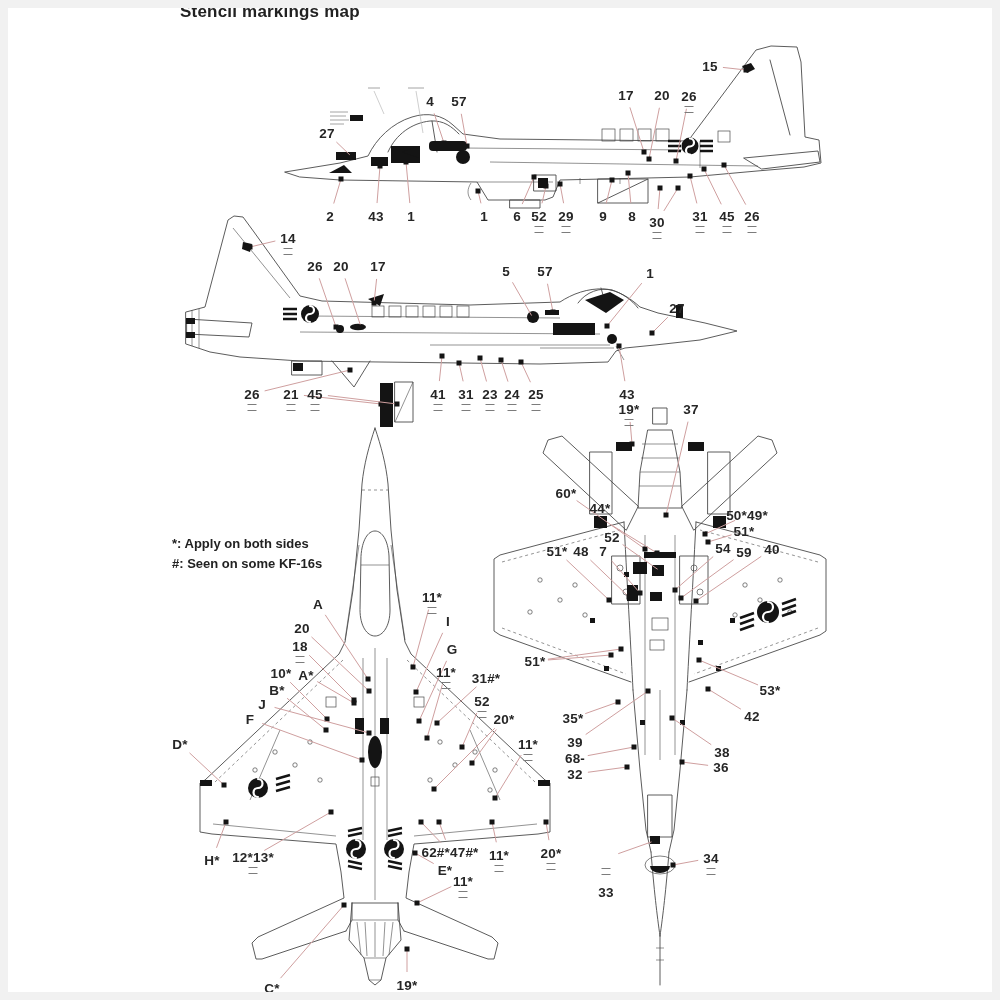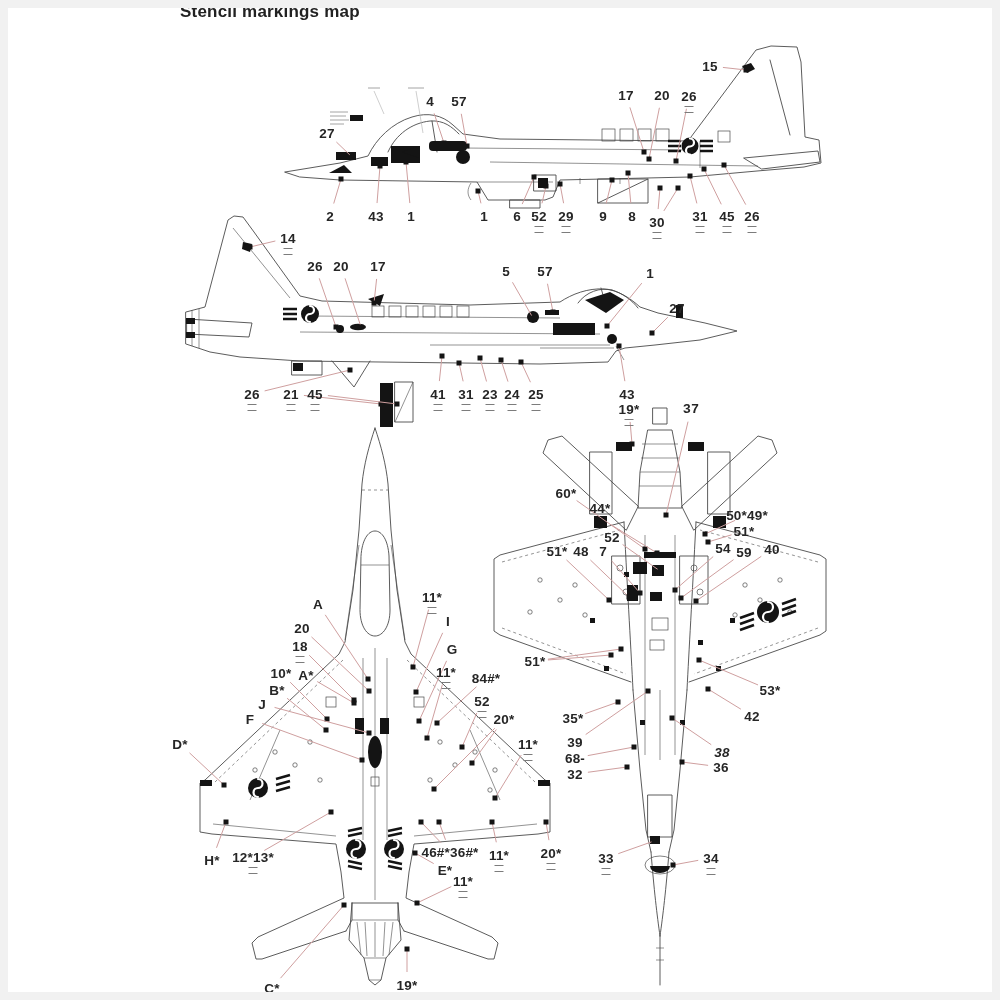--- a/index.html
+++ b/index.html
@@ -26,20 +26,24 @@
         color:var(--label);white-space:nowrap;letter-spacing:.2px;z-index:3;}
   #labels .glyph{position:absolute;width:9px;height:5px;transform:translate(-50%,0);
         border-top:1.6px solid #7c7c7c;border-bottom:1.6px solid #7c7c7c;z-index:3;}
 </style>
 </head>
 <body>
 
 <div id="page">
   <div class="frame"></div>
   <div id="title">Stencil markings map</div>
+  <div id="notes">
+    <div>*: Apply on both sides</div>
+    <div>#: Seen on some KF-16s</div>
+  </div>
 
   <svg id="art" width="1000" height="1000" viewBox="0 0 1000 1000">
 
     <g>
       <path class="ol" d="M285,172 L340,163 368,156 C376,139 392,123 412,117 C428,112 442,115 453,125 L463,134 500,139 688,141 756,50 771,46 797,47 801,62 805,137 819,140 821,163 804,167 757,171 690,177 560,180 553,197 545,200 488,200 477,182 340,180 300,177 Z"></path>
       <path class="ol" d="M388,152 C396,134 412,123 430,121 C444,120 452,127 459,134 M432,121 L437,152"></path>
       <path class="thin" d="M463,148 L688,150 M490,162 L758,166 M700,141 L700,168 M580,178 L580,184 M620,178 L620,184"></path>
       <path class="ol" d="M744,158 L818,151 820,162 762,169 Z"></path>
       <path class="ol" d="M770,60 L790,135"></path>
       <path class="thin" d="M477,182 L553,182 M471,183 C467,189 467,195 471,200"></path>
@@ -473,55 +477,55 @@
       <div class="glyph" style="left: 253px; top: 867px;"></div>
       <div class="lbl" style="left: 272px; top: 988px;">C*</div>
       <div class="lbl" style="left: 407px; top: 985px;">19*</div>
       <div class="glyph" style="left: 407px; top: 995px;"></div>
       <div class="lbl" style="left: 432px; top: 597px;">11*</div>
       <div class="glyph" style="left: 432px; top: 607px;"></div>
       <div class="lbl" style="left: 448px; top: 621px;">I</div>
       <div class="lbl" style="left: 452px; top: 649px;">G</div>
       <div class="lbl" style="left: 446px; top: 672px;">11*</div>
       <div class="glyph" style="left: 446px; top: 682px;"></div>
-      <div class="lbl" style="left: 486px; top: 678px;">84#*</div>
+      <div class="lbl" style="left: 486px; top: 678px;">31#*</div>
       <div class="lbl" style="left: 482px; top: 701px;">52</div>
       <div class="glyph" style="left: 482px; top: 711px;"></div>
       <div class="lbl" style="left: 504px; top: 719px;">20*</div>
       <div class="lbl" style="left: 528px; top: 744px;">11*</div>
       <div class="glyph" style="left: 528px; top: 754px;"></div>
-      <div class="lbl" style="left: 450px; top: 852px;">46#*36#*</div>
+      <div class="lbl" style="left: 450px; top: 852px;">62#*47#*</div>
       <div class="lbl" style="left: 499px; top: 855px;">11*</div>
       <div class="glyph" style="left: 499px; top: 865px;"></div>
       <div class="lbl" style="left: 551px; top: 853px;">20*</div>
       <div class="glyph" style="left: 551px; top: 863px;"></div>
       <div class="lbl" style="left: 445px; top: 870px;">E*</div>
       <div class="lbl" style="left: 463px; top: 881px;">11*</div>
       <div class="glyph" style="left: 463px; top: 891px;"></div>
       <div class="lbl" style="left: 629px; top: 409px;">19*</div>
       <div class="glyph" style="left: 629px; top: 419px;"></div>
-      <div class="lbl" style="left: 691px; top: 409px; font-family: Liberation Mono, monospace;">37</div>
+      <div class="lbl" style="left: 691px; top: 409px;">37</div>
       <div class="lbl" style="left: 566px; top: 493px;">60*</div>
       <div class="lbl" style="left: 600px; top: 508px;">44*</div>
       <div class="lbl" style="left: 612px; top: 537px;">52</div>
       <div class="lbl" style="left: 557px; top: 551px;">51*</div>
       <div class="lbl" style="left: 581px; top: 551px;">48</div>
       <div class="lbl" style="left: 603px; top: 551px;">7</div>
       <div class="lbl" style="left: 747px; top: 515px;">50*49*</div>
       <div class="lbl" style="left: 744px; top: 531px;">51*</div>
       <div class="lbl" style="left: 723px; top: 548px;">54</div>
       <div class="lbl" style="left: 744px; top: 552px;">59</div>
       <div class="lbl" style="left: 772px; top: 549px;">40</div>
       <div class="lbl" style="left: 535px; top: 661px;">51*</div>
       <div class="lbl" style="left: 573px; top: 718px;">35*</div>
       <div class="lbl" style="left: 575px; top: 742px;">39</div>
       <div class="lbl" style="left: 575px; top: 758px;">68-</div>
       <div class="lbl" style="left: 575px; top: 774px;">32</div>
-      <div class="lbl" style="left: 606px; top: 858px; text-align: right;">33</div>
+      <div class="lbl" style="left: 606px; top: 892px; text-align: right;">33</div>
       <div class="glyph" style="left: 606px; top: 868px;"></div>
       <div class="lbl" style="left: 711px; top: 858px;">34</div>
       <div class="glyph" style="left: 711px; top: 868px;"></div>
       <div class="lbl" style="left: 770px; top: 690px;">53*</div>
       <div class="lbl" style="left: 752px; top: 716px;">42</div>
-      <div class="lbl" style="left: 722px; top: 752px; font-style: italic;">38</div>
+      <div class="lbl" style="left: 722px; top: 752px;">38</div>
       <div class="lbl" style="left: 721px; top: 767px;">36</div>
     </div>
 </div>
 
 </body></html>

